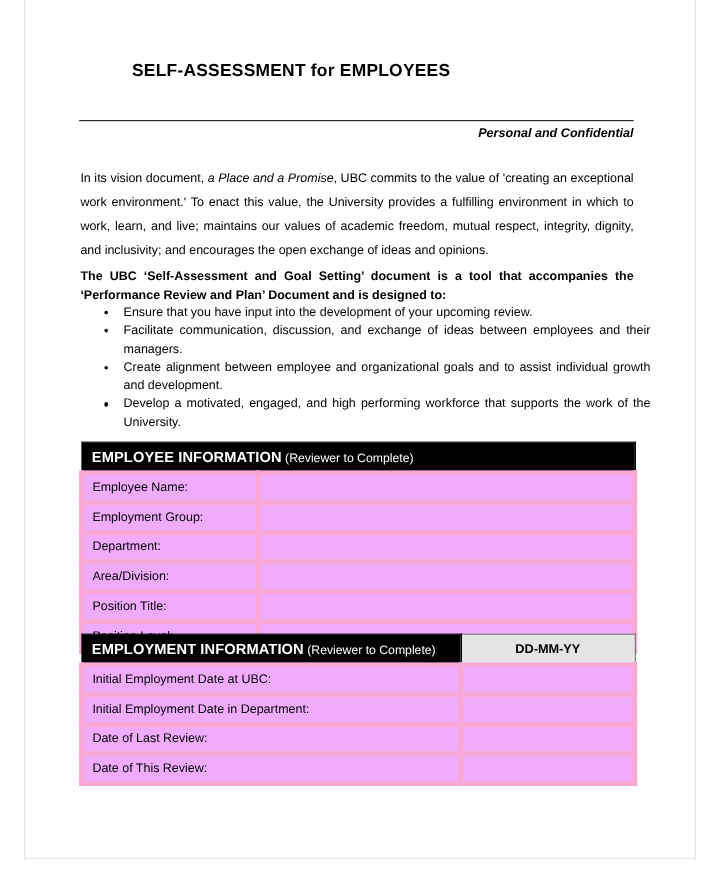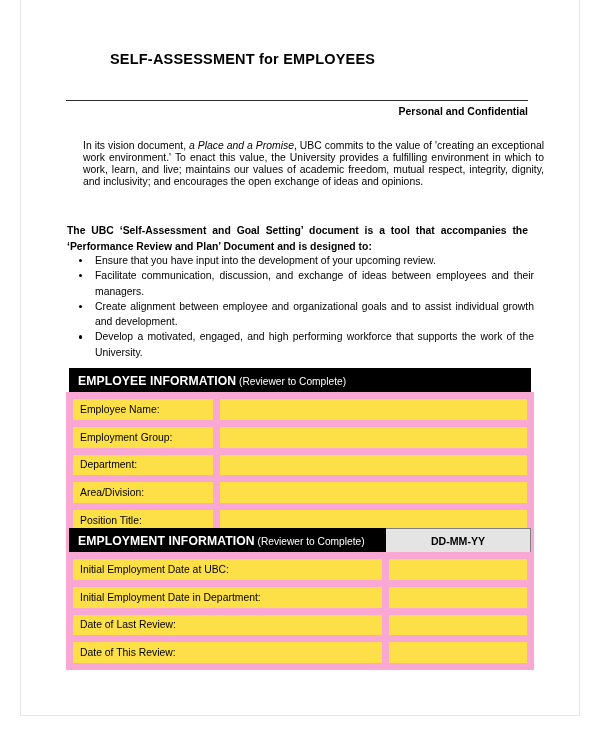--- a/index.html
+++ b/index.html
@@ -65,48 +65,48 @@
   }
 
   .confidential {
     position: absolute;
     left: 66px;
     top: 105px;
     width: 462px;
     text-align: right;
     font-size: 10.5px;
     font-weight: bold;
+    font-style: italic;
   }
 
   .intro {
     position: absolute;
     left: 67px;
     top: 130px;
     width: 461px;
     font-size: 10.4px;
-    line-height: 12px;
+    line-height: 20px;
     text-align: justify;
-    margin-left: 16px;
   }
   .intro .bookttl { font-style: italic; }
 
   .lead {
     position: absolute;
     left: 67px;
     top: 213px;
     width: 461px;
     font-size: 10.4px;
     line-height: 15.3px;
     font-weight: bold;
     text-align: justify;
   }
 
   .bullets {
     position: absolute;
-    left: 73px;
+    left: 81px;
     top: 253px;
     width: 461px;
     margin: 0;
     padding: 0;
     list-style: none;
     font-size: 10.4px;
     line-height: 15.3px;
   }
   .bullets li {
     position: relative;
@@ -131,25 +131,25 @@
     left: 66px;
     width: 461px;
     border-collapse: collapse;
     table-layout: fixed;
     font-size: 10.4px;
   }
   #employee-info-table { top: 368px; }
   #employment-info-table { top: 528px; border-radius: 13px; }
 
   .form-table td {
-    border: 7px solid #f9a8d4;
+    border: 4px solid #f9a8d4;
     padding: 0 0 0 7px;
     height: 20.8px;
     vertical-align: middle;
-    background: #fde047;
+    background: #f0abfc;
   }
 
   .hdr-cell {
     background: #000000 !important;
     color: #ffffff;
     border: 1px solid #000000 !important;
     height: 23px !important;
     padding-left: 8px !important;
   }
   .hdr-main {

